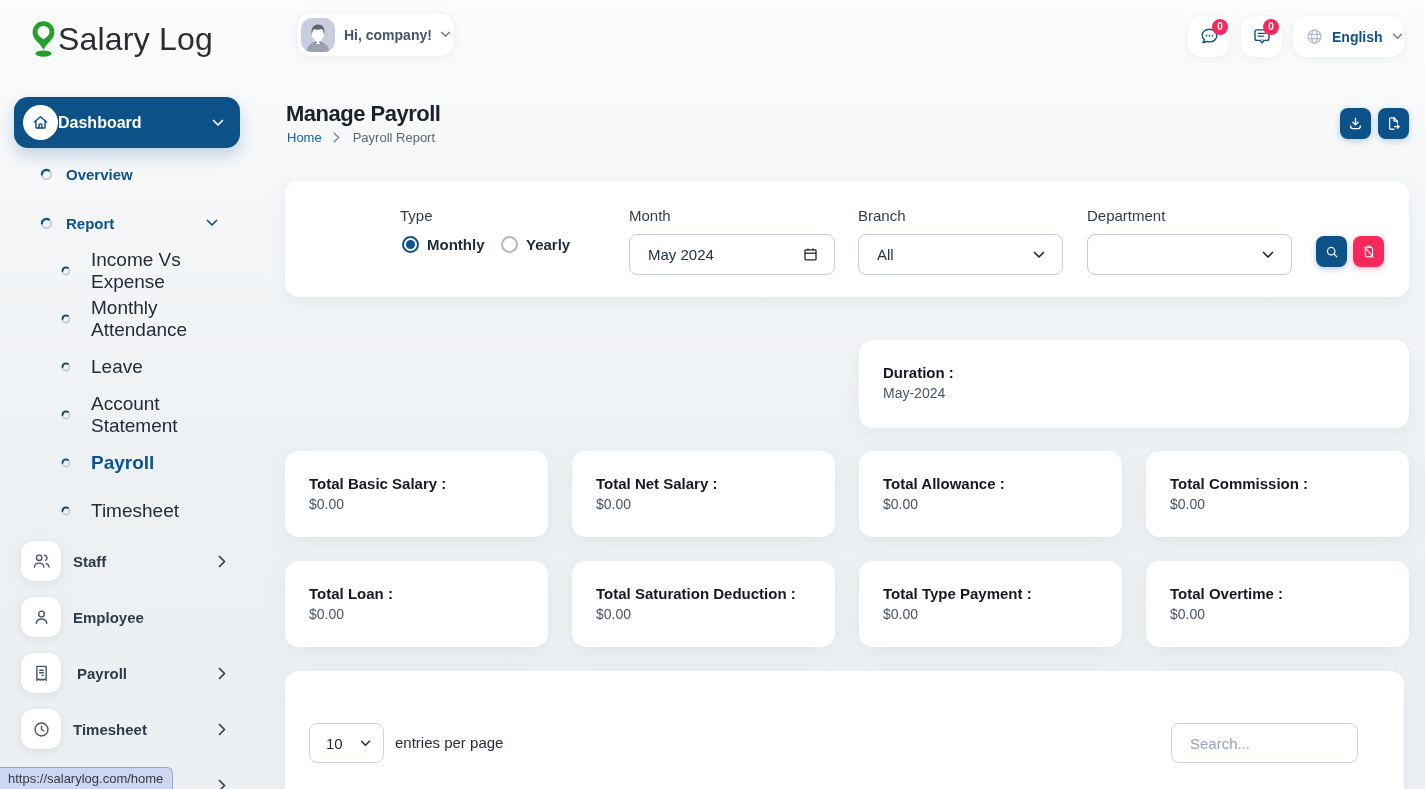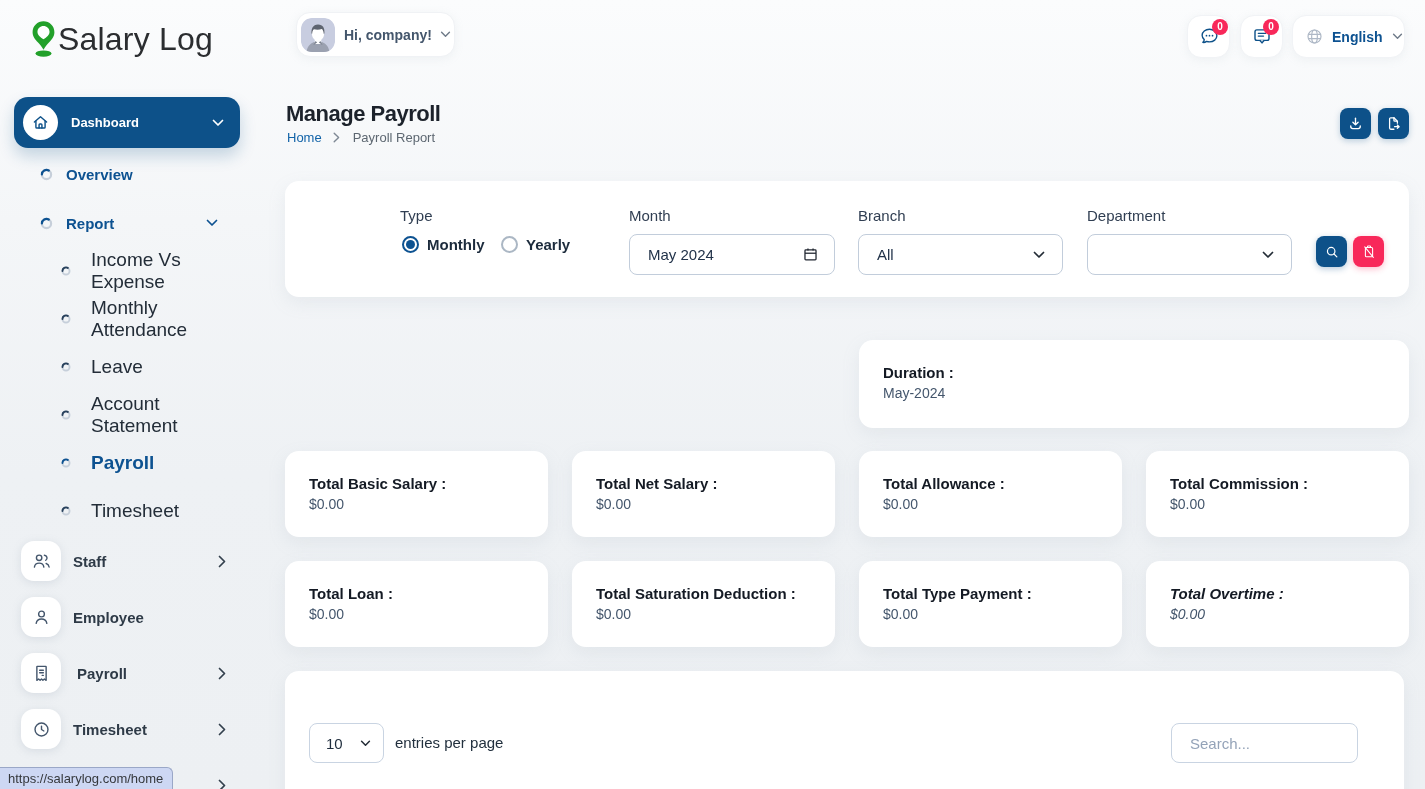--- a/index.html
+++ b/index.html
@@ -28,21 +28,21 @@
   border:1px solid #f1f3f6; border-radius:14px; box-shadow:0 2px 10px rgba(160,170,185,.12);
   display:flex; align-items:center; cursor:pointer; }
 #lang-pill .lang-label { font-size:14px; font-weight:700; color:#0D5291; margin-left:8px; }
 #lang-pill .chev { margin-left:9px; }
 
 
 #dashboard-btn { position:absolute; left:14px; top:97px; width:226px; height:51px; background:#0D5189;
   border-radius:14px; box-shadow:0 8px 16px rgba(13,81,137,.22); display:flex; align-items:center; cursor:pointer; }
 #dashboard-btn .circ { width:35px; height:35px; border-radius:50%; background:#fff; margin-left:9px;
   display:flex; align-items:center; justify-content:center; flex:none; }
-#dashboard-btn .lbl { color:#fff; font-size:13px; font-weight:700; margin-left:13px; }
+#dashboard-btn .lbl { color:#fff; font-size:16px; font-weight:700; }
 #dashboard-btn .chev { position:absolute; right:16px; }
 .side-row { position:absolute; left:14px; width:226px; height:28px; display:flex; align-items:center; cursor:pointer; }
 .side-row .ring { margin-left:26px; flex:none; }
 .side-row .lbl { margin-left:13px; font-size:15px; font-weight:700; color:#0D5291; }
 .side-row .chev { position:absolute; right:22px; }
 .sub-row { position:absolute; left:14px; width:226px; height:28px; display:flex; align-items:center; cursor:pointer; }
 .sub-row .ring { margin-left:47px; flex:none; }
 .sub-row .lbl { margin-left:20px; font-size:19px; font-weight:400; color:#232D38; }
 .sub-row.active .lbl { color:#0D5291; font-weight:700; }
 .menu-row { position:absolute; left:14px; width:226px; height:40px; display:flex; align-items:center; cursor:pointer; }
@@ -445,21 +445,21 @@
     <div class="v">$0.00</div>
   </div>
   <div class="card stat-card" style="left:572px; top:561px; width:263px; height:86px;">
     <div class="t">Total Saturation Deduction :</div>
     <div class="v">$0.00</div>
   </div>
   <div class="card stat-card" style="left:859px; top:561px; width:263px; height:86px;">
     <div class="t">Total Type Payment :</div>
     <div class="v">$0.00</div>
   </div>
-  <div class="card stat-card" style="left:1146px; top:561px; width:263px; height:86px;font-style:italic;">
+  <div class="card stat-card" style="left:1146px; top:561px; width:263px; height:86px;">
     <div class="t">Total Overtime :</div>
     <div class="v">$0.00</div>
   </div>
 
   <div class="card" id="table-card">
     <div id="pagesize-select">
       <span>10</span>
       <span>
         <svg width="11" height="7" viewBox="0 0 12 8">
             <path d="M1.5 1.5 6 6l4.5-4.5" fill="none" stroke="#232c36" stroke-width="1.7" stroke-linecap="round" stroke-linejoin="round"></path>

